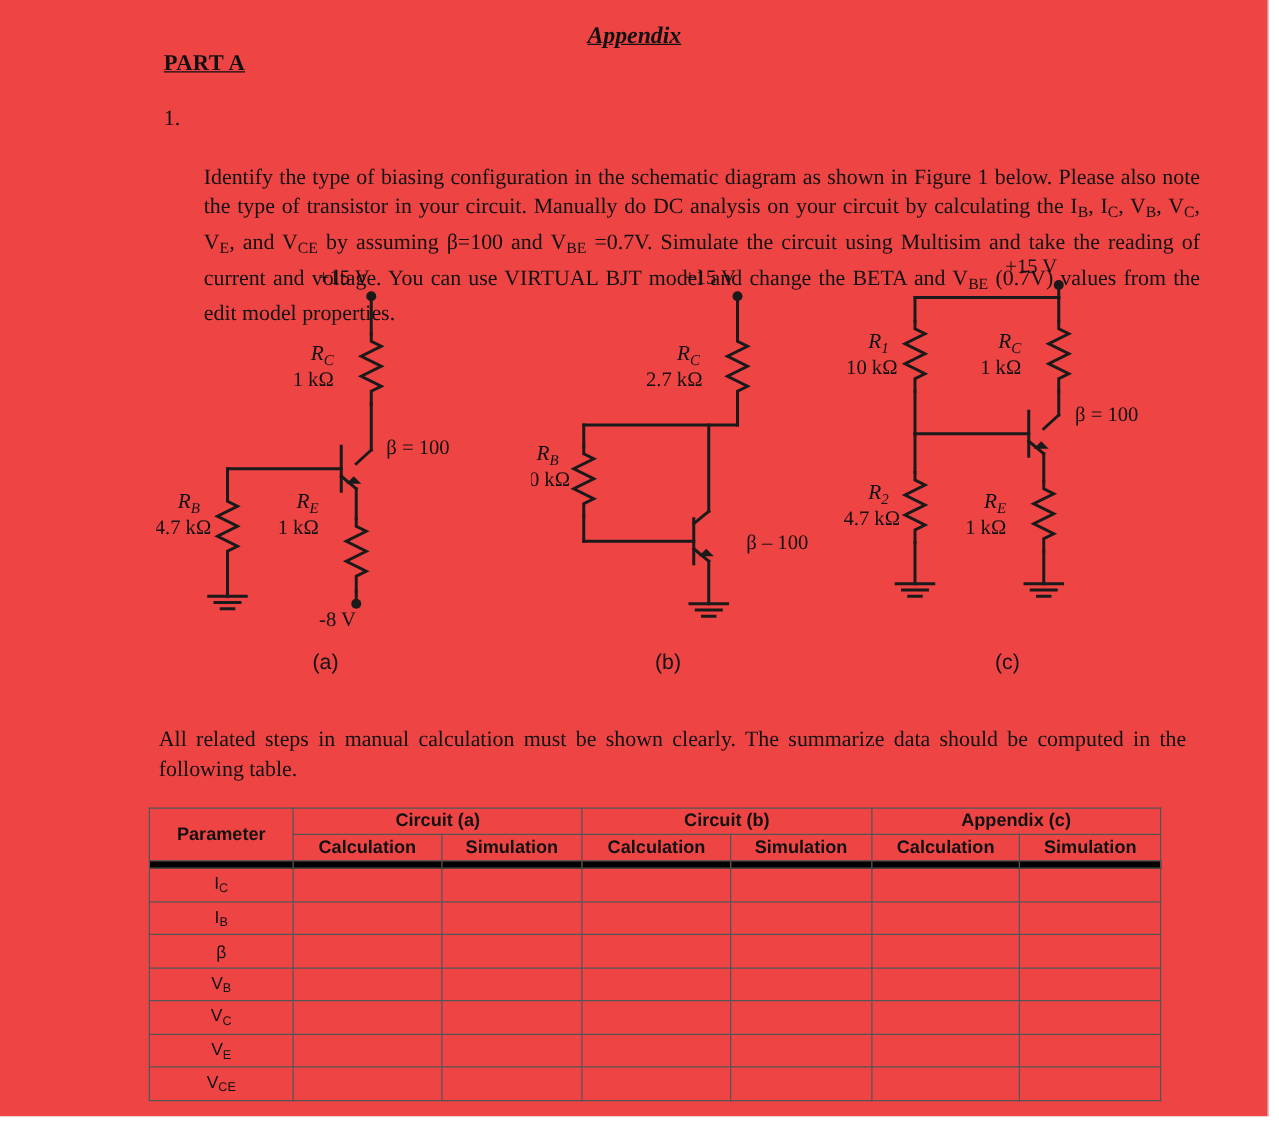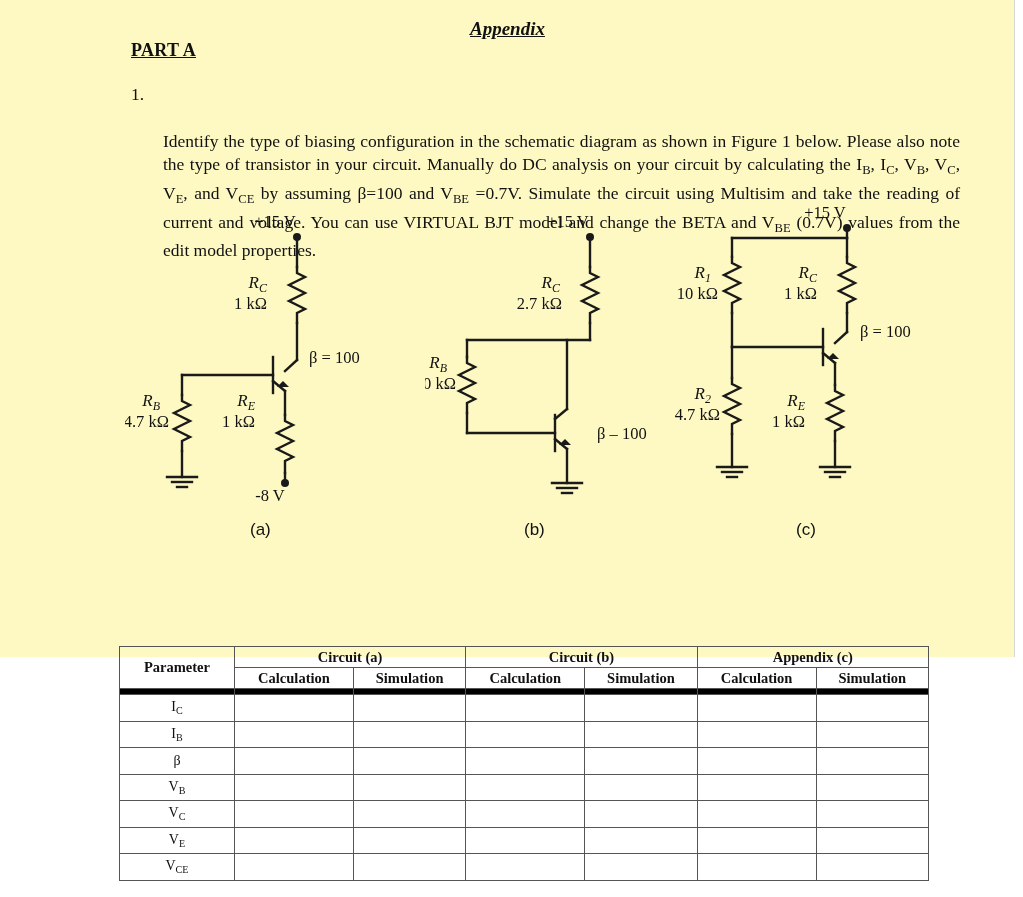--- a/index.html
+++ b/index.html
@@ -13,22 +13,22 @@
     height: 897px;
     position: relative;
     font-family: "Liberation Serif", serif;
     color: #111111;
     overflow: hidden;
   }
   .page {
     position: absolute;
     left: 0; top: 0;
     width: 1015px;
-    height: 657px;
-    background: #fef9c3;
+    height: 893px;
+    background: #ef4444;
     border-right: 1px solid #d8d8d8;
     box-sizing: border-box;
   }
   
   .appendix-title {
     position: absolute;
     left: 0; top: 18px;
     width: 1015px;
     text-align: center;
     font-family: "Liberation Serif", serif;
@@ -96,21 +96,21 @@
   }
   
   .tbl-wrap {
     position: absolute;
     left: 119px; top: 646px;
     width: 810px;
   }
   table.summary {
     border-collapse: collapse;
     width: 810px;
-    font-family: Liberation Serif, serif;
+    font-family: Liberation Sans, sans-serif;
   }
   table.summary th, table.summary td {
     border: 1px solid #555555;
     padding: 0;
     text-align: center;
     vertical-align: middle;
   }
   table.summary th {
     font-weight: bold;
     font-size: 14.5px;
@@ -290,20 +290,21 @@
           <text x="130" y="232" font-size="16.5" text-anchor="end">1 kΩ</text>
           <text x="185" y="142" font-size="16.5">β = 100</text>
         </g>
       </svg>
     </div>
     <div class="cap" style="left:796px; top:315px;">(c)</div>
 
   </div>
 
 
+  <div class="note-para">All related steps in manual calculation must be shown clearly. The summarize data should be computed in the following table.</div>
 
   <div class="tbl-wrap">
     <table class="summary">
       <thead>
         <tr>
           <th class="param-head" rowspan="2">Parameter</th>
           <th class="ckt-head" colspan="2">Circuit (a)</th>
           <th class="ckt-head" colspan="2">Circuit (b)</th>
           <th class="ckt-head" colspan="2">Appendix (c)</th>
         </tr>

